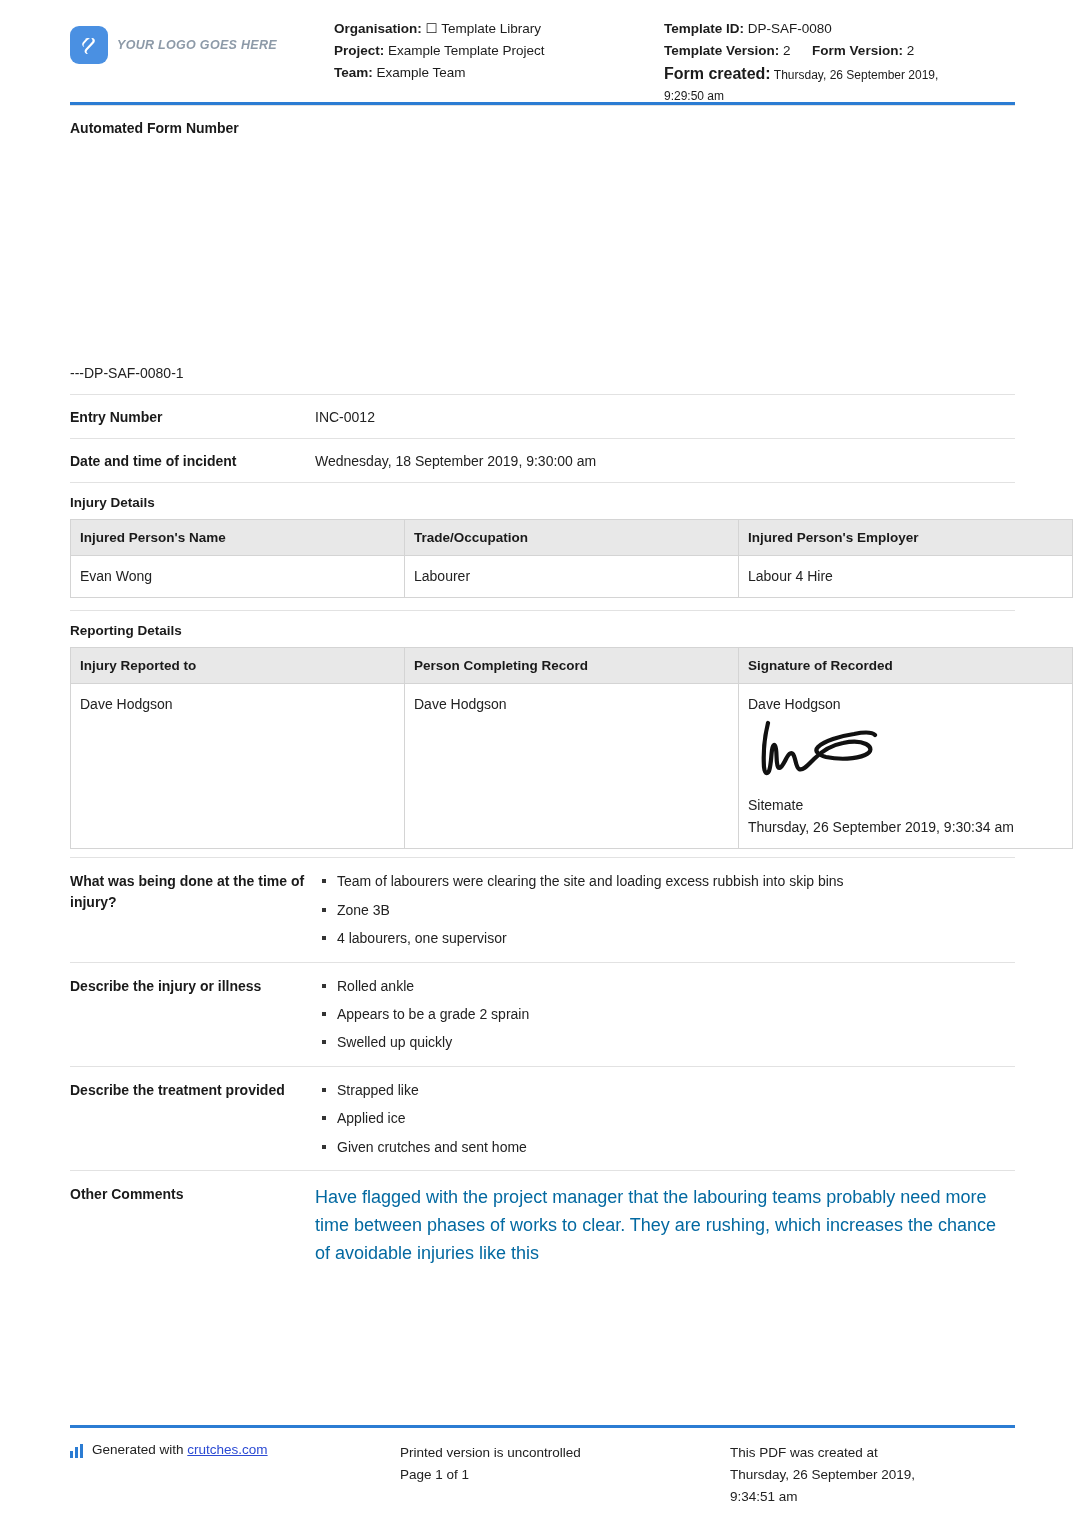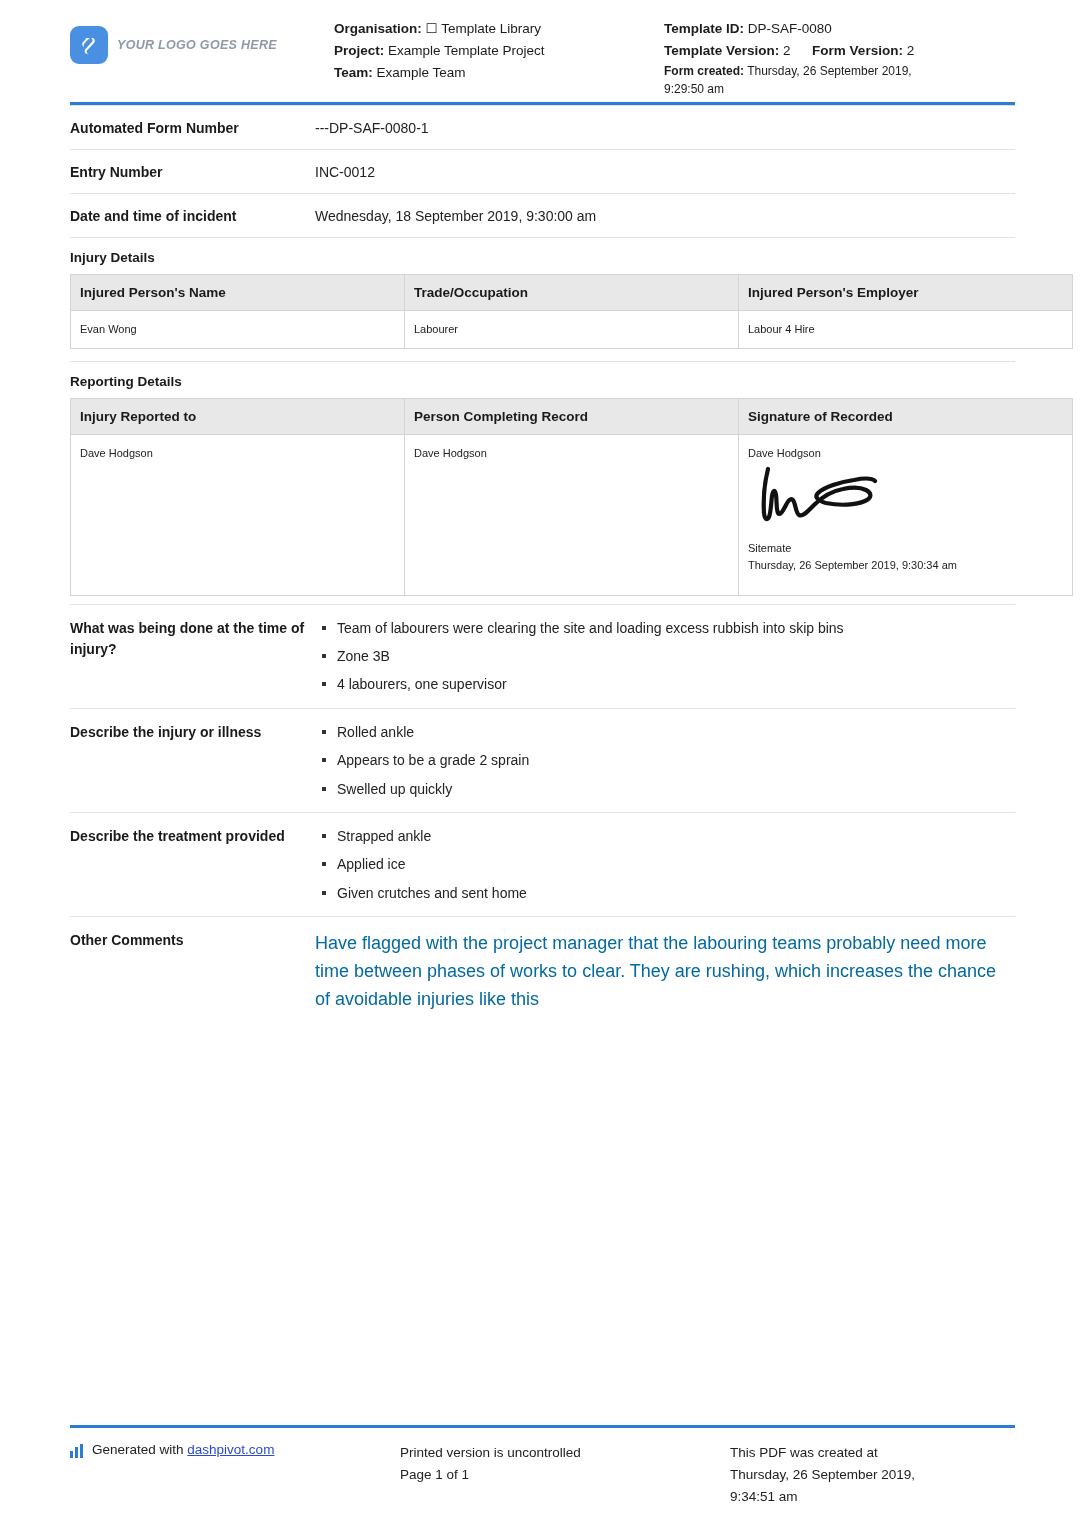--- a/index.html
+++ b/index.html
@@ -86,21 +86,21 @@
     letter-spacing: 0.2px;
   }
 
   
   .kv-row {
     display: flex;
     border-top: 1px solid #e2e2e2;
     padding: 12px 0 10px 0;
     font-size: 14px;
   }
-  .kv-row.first { border-top: 1px solid #e2e2e2; }
+  .kv-row.first { border-top: 1px solid #e2e2e2; flex-direction: column; }
   .kv-label {
     width: 245px;
     flex: 0 0 245px;
     font-weight: bold;
     line-height: 1.5;
     color: #1a1a1a;
   }
   .kv-value {
     flex: 1 1 auto;
     line-height: 1.5;
@@ -132,21 +132,21 @@
     font-weight: bold;
     padding: 10px 9px;
     color: #1a1a1a;
     font-size: 13.5px;
   }
   table.grid td {
     border: 1px solid #d4d4d4;
     padding: 10px 9px;
     vertical-align: top;
     color: #222222;
-    font-size: 11px;
+    font-size: 14px;
     line-height: 1.5;
   }
   .col-a { width: 315px; }
   .col-b { width: 315px; }
   .col-c { width: 315px; }
 
   .sig-cell .sig-name { margin-bottom: 2px; }
   .sig-img { margin: 4px 0 8px 0; }
   .sig-meta { line-height: 1.55; }
 
@@ -273,21 +273,21 @@
         <span>DP-SAF-0080</span>
       </div>
       <div>
         <b>Template Version:</b>
         <span>2</span>
         <span class="spacer-inline"></span>
         <b>Form Version:</b>
         <span>2</span>
       </div>
       <div class="hdr-sub">
-        <b style="font-size:12px">Form created:</b>
+        <b style="font-size:16px">Form created:</b>
         <span>Thursday, 26 September 2019,</span>
       </div>
       <div class="hdr-sub">9:29:50 am</div>
     </div>
   </div>
 
   <div class="blue-rule"></div>
 
 
   <div class="kv-row first">
@@ -371,21 +371,21 @@
         <li>Appears to be a grade 2 sprain</li>
         <li>Swelled up quickly</li>
       </ul>
     </div>
   </div>
 
   <div class="q-row">
     <div class="q-label">Describe the treatment provided</div>
     <div class="q-body">
       <ul>
-        <li>Strapped ankle</li>
+        <li>Strapped like</li>
         <li>Applied ice</li>
         <li>Given crutches and sent home</li>
       </ul>
     </div>
   </div>
 
   <div class="q-row">
     <div class="q-label">Other Comments</div>
     <div class="q-body">
       <div class="q-para">Have flagged with the project manager that the labouring teams probably need more time between phases of works to clear. They are rushing, which increases the chance of avoidable injuries like this</div>
@@ -397,21 +397,21 @@
     <div class="footer-cols">
 
       <div class="fcol1">
         <span class="chart-icon">
           <i class="b1"></i>
             <i class="b2"></i>
             <i class="b3"></i>
         </span>
         <span>Generated with</span>
         <span>&nbsp;</span>
-        <a href="#" class="link">dashpivot.com</a>
+        <a href="#" class="link">crutches.com</a>
       </div>
 
       <div class="fcol2">
         <div>Printed version is uncontrolled</div>
         <div>Page 1 of 1</div>
       </div>
 
       <div class="fcol3">
         <div>This PDF was created at</div>
         <div>Thursday, 26 September 2019,</div>

